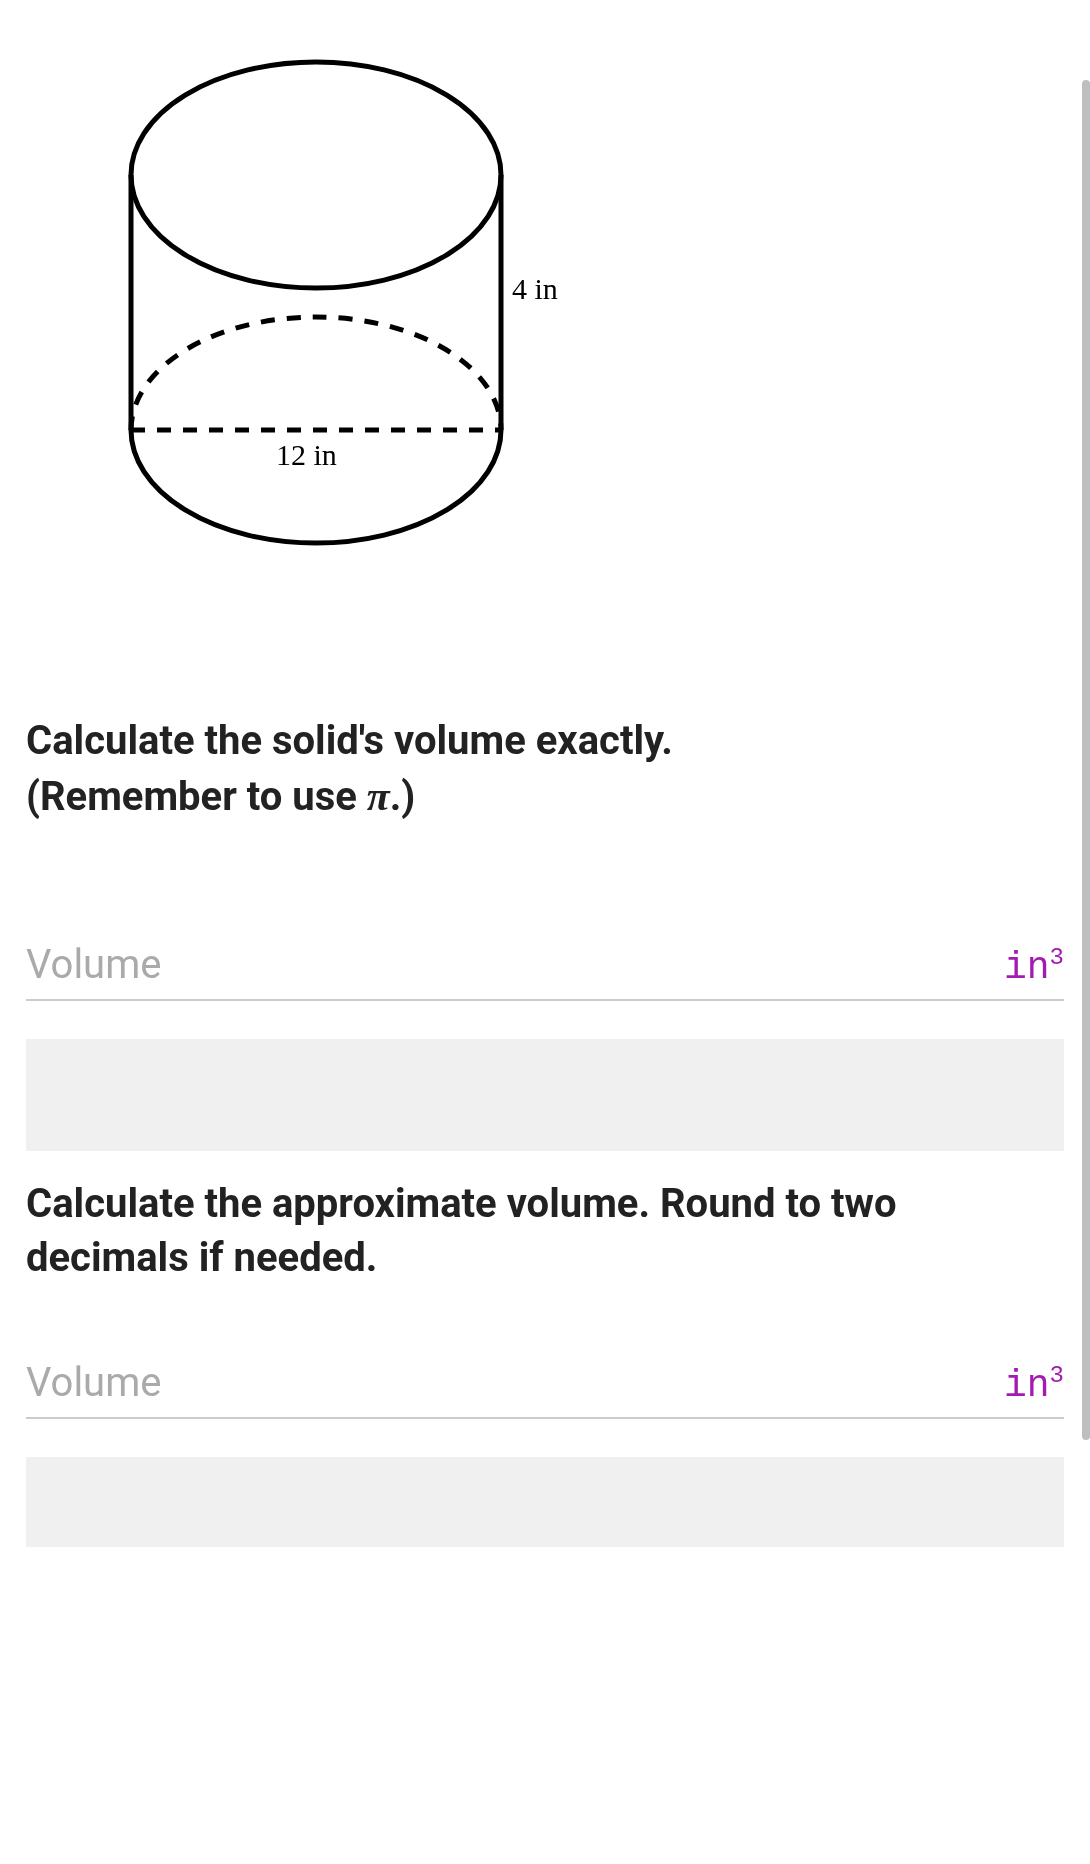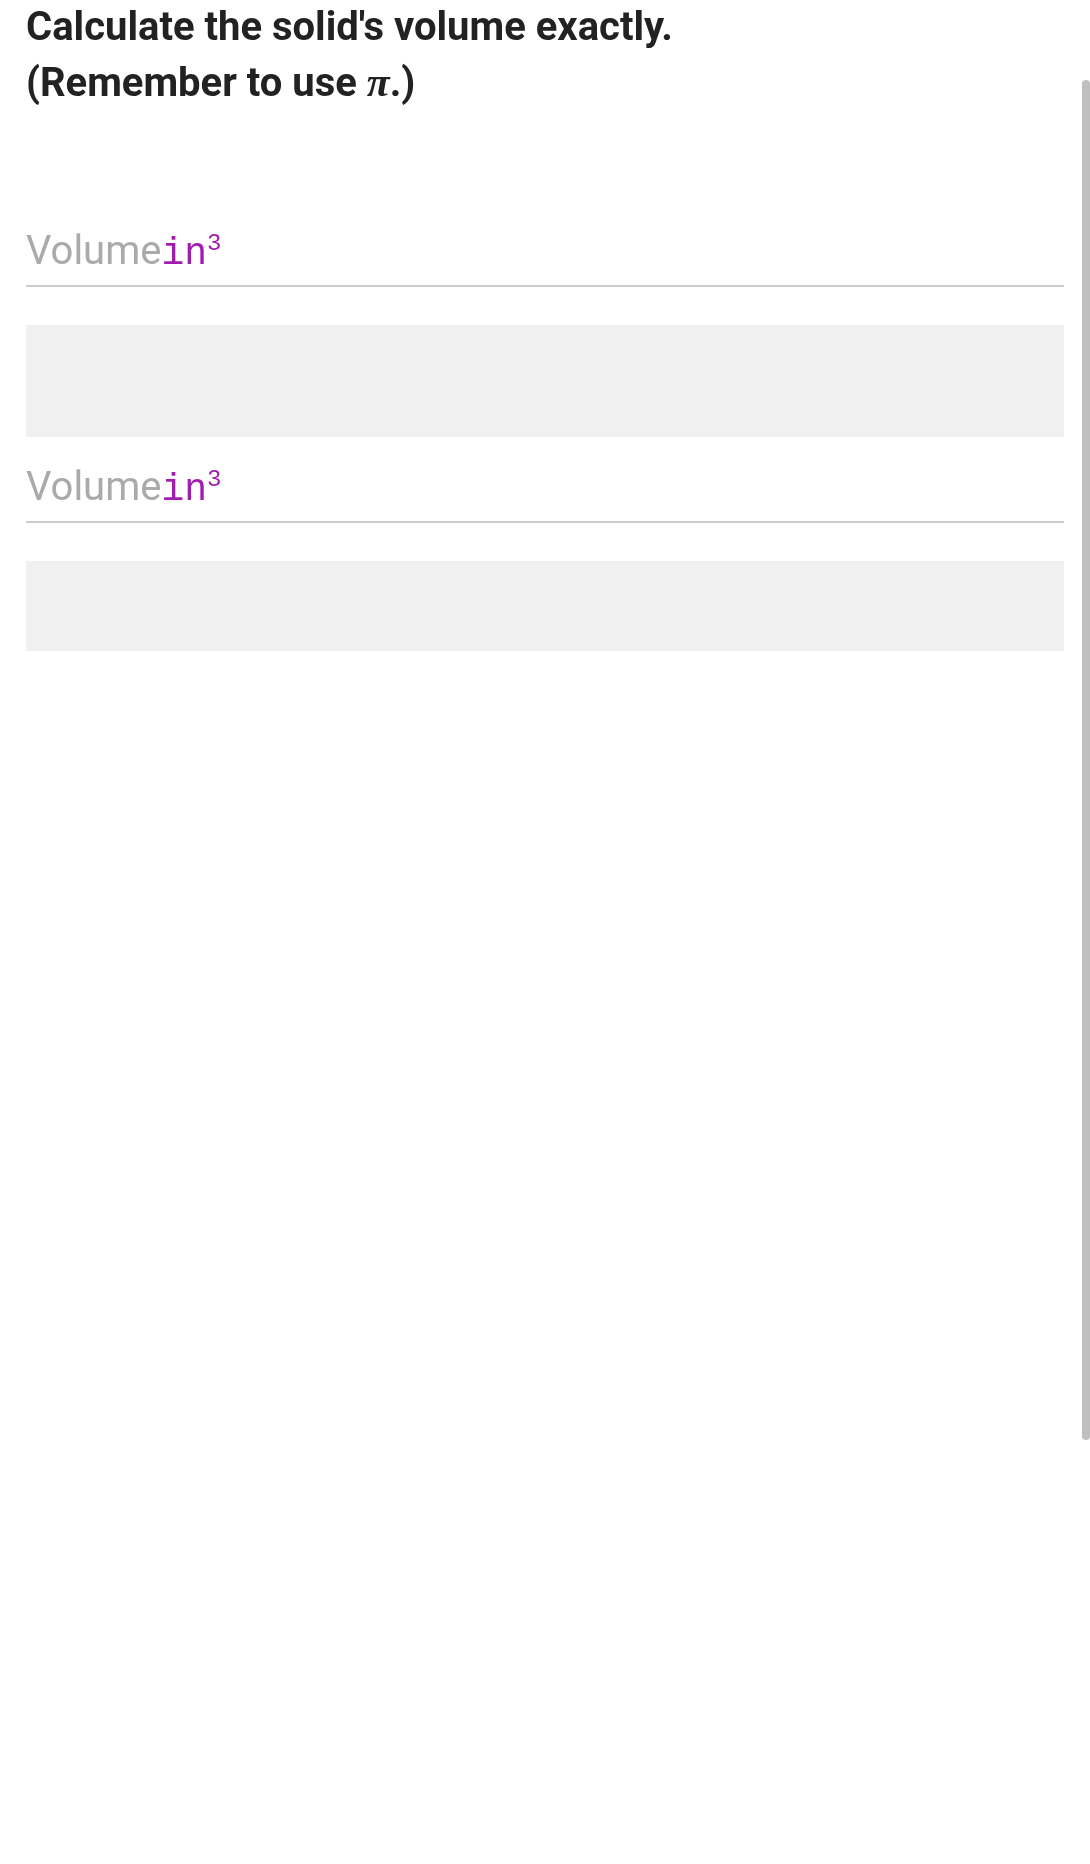--- a/index.html
+++ b/index.html
@@ -40,20 +40,21 @@
       margin-bottom: 116px;
     }
     .pi-symbol {
       font-family: 'Times New Roman', serif;
       font-style: italic;
       font-size: 42px;
     }
     .input-row {
       display: flex;
       align-items: baseline;
+      justify-content: space-between;
       border-bottom: 2px solid #ccc;
       padding-bottom: 10px;
       margin-bottom: 38px;
     }
     .input-placeholder {
       font-size: 40px;
       color: #aaa;
       font-weight: 400;
     }
     .input-unit {
@@ -89,33 +90,54 @@
       fill: #000;
     }
   </style>
 </head>
 <body>
 
 <div class="scrollbar"></div>
 
 <div class="content">
 
+  <div class="figure-container">
+    <svg width="500" height="540" viewBox="0 0 500 540">
+
+      <ellipse cx="210" cy="125" rx="185" ry="113" fill="none" stroke="#000" stroke-width="5"></ellipse>
+
+      <line x1="25" y1="125" x2="25" y2="380" stroke="#000" stroke-width="5"></line>
+
+      <line x1="395" y1="125" x2="395" y2="380" stroke="#000" stroke-width="5"></line>
+
+      <path d="M 25 380 A 185 113 0 0 0 395 380" fill="none" stroke="#000" stroke-width="5"></path>
+
+      <path d="M 25 380 A 185 113 0 0 1 395 380" fill="none" stroke="#000" stroke-width="5" stroke-dasharray="14,12"></path>
+
+      <line x1="25" y1="380" x2="395" y2="380" stroke="#000" stroke-width="5" stroke-dasharray="14,12"></line>
+
+      <text x="406" y="249" class="dim-label">4 in</text>
+
+      <text x="170" y="415" class="dim-label">12 in</text>
+    </svg>
+  </div>
 
   <div class="question-text">
     <span>Calculate the solid's volume exactly.</span><br>
     <span>(Remember to use </span><span class="pi-symbol">π</span><span>.)</span>
   </div>
 
   <div class="input-row">
     <span class="input-placeholder">Volume</span>
     <span class="input-unit"><span>in</span><sup>3</sup></span>
   </div>
 
   <div class="feedback-box"></div>
 
+  <div class="question2-text">Calculate the approximate volume.  Round to two decimals if needed.</div>
 
   <div class="input-row">
     <span class="input-placeholder">Volume</span>
     <span class="input-unit"><span>in</span><sup>3</sup></span>
   </div>
 
   <div class="feedback-box-partial"></div>
 
 </div>
 

